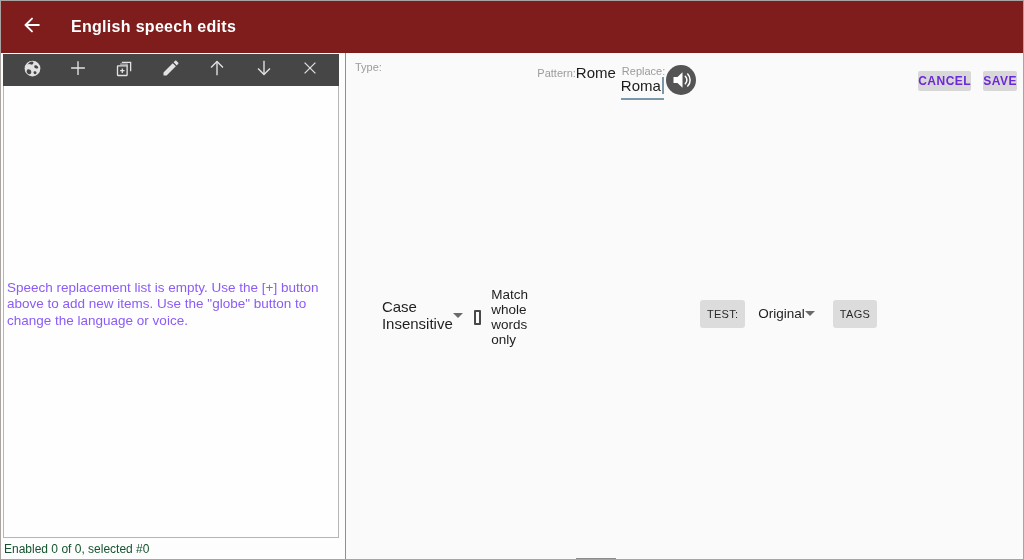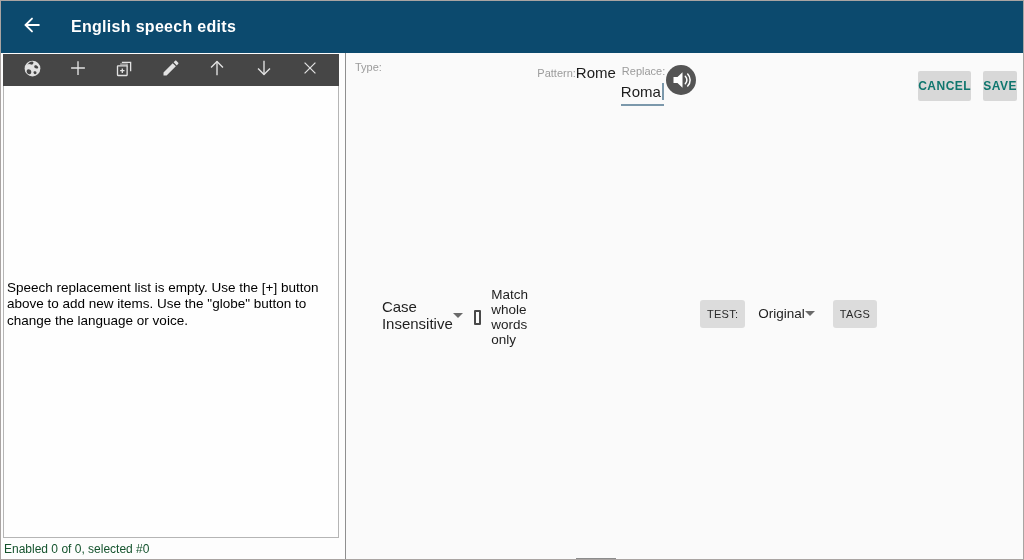--- a/index.html
+++ b/index.html
@@ -1,68 +1,68 @@
 <!DOCTYPE html>
 <html><head>
 <meta charset="utf-8">
 <style>
   * { margin:0; padding:0; box-sizing:border-box; }
   html,body { width:1024px; height:560px; background:#e8e8e8; font-family:"Liberation Sans", sans-serif; }
   .window { width:1024px; height:560px; background:#f7f6f6; border:1px solid #a9a4a2; display:flex; flex-direction:column; overflow:hidden; }
 
   
-  .appbar { height:52px; background:#0c4a6e; display:flex; align-items:center; padding-left:19px; flex:0 0 auto; }
+  .appbar { height:52px; background:#7f1d1d; display:flex; align-items:center; padding-left:19px; flex:0 0 auto; }
   .back-btn { width:24px; height:24px; display:flex; align-items:center; justify-content:center; cursor:pointer; }
   .appbar-title { color:#ffffff; font-size:16px; font-weight:bold; letter-spacing:0.3px; margin-left:27px; }
 
   .main { flex:1; display:flex; min-height:0; }
 
   
   .left-panel { width:345px; flex:0 0 345px; border-right:1px solid #8f8f8f; display:flex; flex-direction:column; background:#fdfdfd; }
   .toolbar { height:32px; margin:1px 6px 0 2px; background:#464646; display:flex; align-items:center; justify-content:space-around; padding:0 6px; flex:0 0 auto; }
   .tool-btn { width:26px; height:26px; display:flex; align-items:center; justify-content:center; cursor:pointer; }
   .list-box { flex:1; margin:0 6px 0 2px; border:1px solid #b5b5b5; border-top:none; background:#fefefe; display:flex; align-items:center; min-height:0; }
-  .empty-msg { padding:0 6px 14px 3px; font-size:13.5px; line-height:16.5px; color:#000000; }
+  .empty-msg { padding:0 6px 14px 3px; font-size:13.5px; line-height:16.5px; color:#8b5cf6; }
   .status-bar { height:21px; display:flex; align-items:center; padding-left:3px; font-size:12px; color:#14532d; flex:0 0 auto; }
 
   
   .right-panel { flex:1; background:#fafafa; display:flex; padding:5px 0 0 8px; min-width:0; }
   .field-label { font-size:11px; color:#9b9b9b; margin-left:1px; }
   .type-label { margin-top:3px; }
   .dropdown-row { display:flex; align-items:center; margin-top:13px; padding-right:8px; cursor:pointer; }
   .dropdown-value { font-size:15px; color:#1f1f1f; flex:1; }
   .caret { width:0; height:0; border-left:5px solid transparent; border-right:5px solid transparent; border-top:5px solid #6a6a6a; }
 
   .checkbox-row { display:flex; align-items:center; margin:17px 0 0 3px; cursor:pointer; }
   .checkbox { width:15px; height:15px; border:2px solid #494949; border-radius:1px; background:#fcfcfc; }
   .checkbox-label { font-size:13.5px; color:#1e1e1e; margin-left:10px; }
 
   .pattern-label { margin-top:9px; }
   .text-input { margin-top:6px; margin-right:5px; padding-bottom:4px; border-bottom:1px solid #8c8c8c; font-size:15px; color:#1c1c1c; cursor:text; }
 
   .replace-wrap { position:relative; }
   .replace-label { margin-top:7px; }
-  .replace-input { margin-top:6px; margin-right:36px; padding-bottom:4px; border-bottom:2px solid #7b98ab; font-size:15px; color:#1c1c1c; cursor:text; display:flex; align-items:flex-end; }
+  .replace-input { margin-top:0; margin-right:36px; padding-bottom:4px; border-bottom:2px solid #7b98ab; font-size:15px; color:#1c1c1c; cursor:text; display:flex; align-items:flex-end; }
   .cursor-bar { display:inline-block; width:2px; height:17px; background:#7b98ab; margin-left:1px; }
   .speak-btn { position:absolute; right:4px; width:30px; height:30px; cursor:pointer; }
   .speak-replace { top:7px; }
 
   .test-row { display:flex; align-items:center; margin-top:10px; margin-right:5px; }
   .chip { background:#dcdcdc; border-radius:3px; padding:8px 7px; font-size:11px; color:#2a2a2a; letter-spacing:0.3px; cursor:pointer; }
   .test-source { font-size:13.5px; color:#1e1e1e; margin-left:13px; flex:1; cursor:pointer; }
   .test-caret { margin-right:18px; }
 
   .result-row { display:flex; align-items:center; margin-top:4px; margin-right:4px; height:32px; position:relative; }
   .result-text { font-size:14px; color:#1c1c1c; flex:1; }
   .speak-result { top:1px; position:absolute; right:0; }
 
   .spacer { flex:1; }
   .divider { border-top:1px solid #8a8a8a; margin-right:36px; }
   .btn-row { display:flex; gap:12px; margin:13px 6px 34px 0; }
-  .dlg-btn { flex:1; height:30px; background:#d8d8d8; border:none; border-radius:2px; font-family:"Liberation Sans", sans-serif; font-size:12px; font-weight:bold; color:#0f766e; letter-spacing:0.5px; display:flex; align-items:center; justify-content:center; cursor:pointer; }
+  .dlg-btn { flex:1; height:20px; background:#d8d8d8; border:none; border-radius:2px; font-family:"Liberation Sans", sans-serif; font-size:12px; font-weight:bold; color:#6d28d9; letter-spacing:0.5px; display:flex; align-items:center; justify-content:center; cursor:pointer; }
 </style>
 </head>
 <body>
 
 <div class="window">
 
   <div class="appbar">
     <div class="back-btn">
       <span>
         <svg width="22" height="22" viewBox="0 0 24 24" fill="none" stroke="#ffffff" stroke-width="2" stroke-linecap="round" stroke-linejoin="round">

